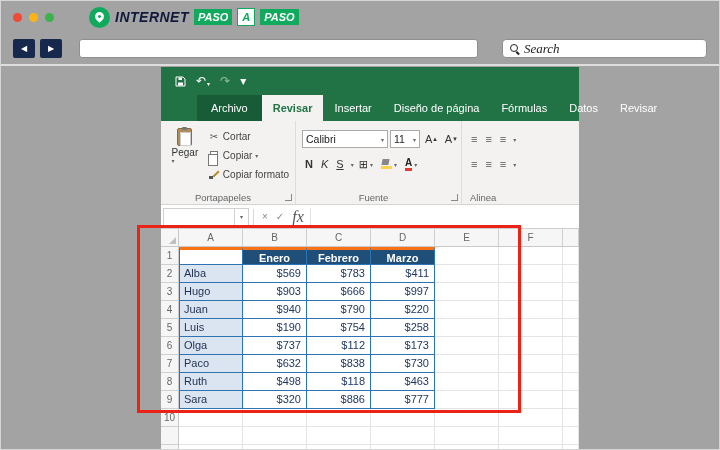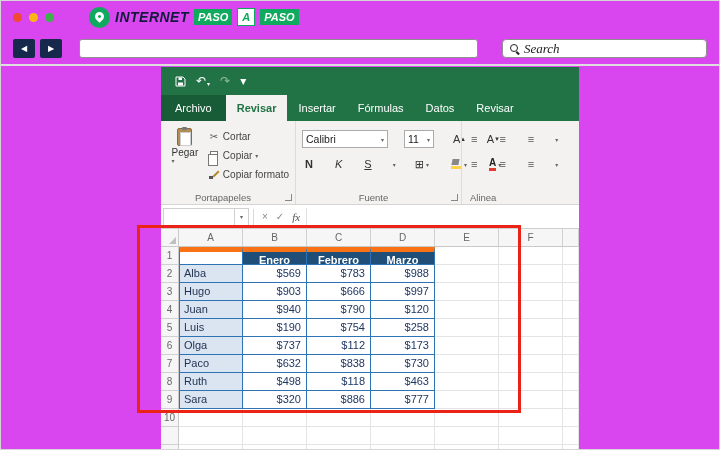--- a/index.html
+++ b/index.html
@@ -1,18 +1,18 @@
 <!DOCTYPE html>
 <html><head>
 <meta charset="utf-8">
 <style>
   * { margin:0; padding:0; box-sizing:border-box; }
   body { background:#fff; font-family:"Liberation Sans", sans-serif; }
 
-  .frame { position:relative; width:720px; height:450px; background:#d946ef;
+  .frame { position:relative; width:720px; height:450px; background:#a3a3a3;
            border:1px solid #d6d6d6; overflow:hidden; }
 
   
   .topbar { position:absolute; left:0; top:0; width:100%; height:32px;
             display:flex; align-items:center; padding-left:12px; }
   .dot { width:9px; height:9px; border-radius:50%; margin-right:7px; }
   .logo { display:flex; align-items:center; margin-left:28px; gap:5px; }
   .logo-circle { width:21px; height:21px; border-radius:50%; background:#0faa5d;
                  position:relative; }
   .pin { position:absolute; left:6px; top:5px; width:9px; height:9px; background:#fff;
@@ -48,21 +48,21 @@
   
   .excel { position:absolute; left:160px; top:66px; width:418px; height:384px;
            background:#fff; display:flex; flex-direction:column; font-size:11px; }
   .qat { height:28px; background:#217346; display:flex; align-items:center;
          padding-left:14px; gap:10px; flex:none; }
   .qbtn { color:#fff; font-size:12px; line-height:1; display:flex; align-items:flex-end;
           cursor:pointer; }
   .qcaret { font-size:6px; margin-left:1px; }
   .dim { opacity:.5; }
 
-  .tabsrow { height:26px; background:#217346; display:flex; flex:none; }
+  .tabsrow { height:26px; background:#217346; display:flex; flex:none;padding-left:36px; }
   .rtab { color:#fff; font-size:11px; padding:0 11px; display:flex; align-items:center;
           cursor:pointer; white-space:nowrap; }
   .rtab.file { background:#185c37; padding:0 14px; }
   .rtab.active { background:#f3f2f1; color:#217346; font-weight:bold; }
 
   .ribbon { height:84px; background:#f3f2f1; border-bottom:1px solid #d5d5d5;
             display:flex; flex:none; overflow:hidden; }
   .rgroup { position:relative; height:100%; padding:5px 6px 14px; display:flex; gap:5px; }
   .rgroup + .rgroup { border-left:1px solid #dcdcdc; }
   .glabel { position:absolute; bottom:1px; left:0; right:10px; text-align:center;
@@ -91,21 +91,21 @@
              background:#fff; margin:0 2px 0 2px; flex:none; }
   .copy-ic::after { content:""; position:absolute; left:-3px; top:2px; width:8px;
                     height:10px; border:1px solid #777; background:#fff; }
   .brush-ic { width:12px; height:11px; position:relative; flex:none; }
   .brush-ic::before { content:""; position:absolute; left:4px; top:4px; width:8px; height:2px;
                       background:#b58b2a; transform:rotate(-45deg); }
   .brush-ic::after { content:""; position:absolute; left:1px; top:7px; width:4px; height:3px;
                      background:#555; }
 
   .font-rows { display:flex; flex-direction:column; gap:3px; padding-top:2px; }
-  .frow { display:flex; align-items:center; gap:16px; height:22px; }
+  .frow { display:flex; align-items:center; gap:2px; height:22px; }
   .combo { background:#fff; border:1px solid #ababab; height:18px; display:flex;
            align-items:center; justify-content:space-between; font-size:10.5px;
            color:#222; padding:0 3px; cursor:pointer; }
   .combo.font-name { width:86px; }
   .combo.font-size { width:30px; }
   .caret { font-size:6px; color:#666; margin-left:2px; }
   .tool { display:flex; align-items:center; padding:0 3px; height:17px; font-size:11px;
           color:#333; cursor:pointer; }
   .tool.bold { font-weight:bold; }
   .tool.italic { font-style:italic; }
@@ -123,21 +123,21 @@
   .fbar { height:24px; background:#fff; border-bottom:1px solid #cfcfcf; display:flex;
           align-items:center; padding:2px 0 2px 2px; flex:none; }
   .namebox { width:72px; height:18px; border:1px solid #d0d0d0; background:#fff;
              font-size:10.5px; padding:0 3px; line-height:17px; }
   .nbcaret { width:14px; height:18px; border:1px solid #d0d0d0; border-left:none;
              font-size:6px; color:#666; display:flex; align-items:center;
              justify-content:center; cursor:pointer; }
   .fsep { width:1px; height:16px; background:#d8d8d8; margin:0 4px; }
   .fbtn { font-size:10px; color:#888; padding:0 4px; cursor:pointer; }
   .fbtn.fx { font-style:italic; font-family:"Liberation Serif", serif; color:#555;
-             font-size:11px; }
+             font-size:16px; }
   .ffield { flex:1; height:18px; border-left:1px solid #e0e0e0; margin-left:2px; }
 
   
   .sheet { flex:1; overflow:hidden; background:#fff; }
   .srow { display:flex; height:18px; flex:none; }
   .corner { width:18px; background:#f6f6f6; border-right:1px solid #c9c9c9;
             border-bottom:1px solid #c9c9c9; position:relative; flex:none; }
   .corner::after { content:""; position:absolute; right:2px; bottom:2px;
                    border-left:7px solid transparent; border-bottom:7px solid #c0c0c0; }
   .colhdr { width:64px; background:#f6f6f6; border-right:1px solid #d0d0d0;
@@ -145,21 +145,21 @@
             text-align:center; line-height:17px; flex:none; }
   .rowhdr { width:18px; background:#f6f6f6; border-right:1px solid #c9c9c9;
             border-bottom:1px solid #d0d0d0; color:#676767; font-size:10px;
             text-align:center; line-height:17px; flex:none; }
   .cell { width:64px; height:18px; background:#fff; border-right:1px solid #e4e4e4;
           border-bottom:1px solid #e4e4e4; font-size:11px; line-height:16px;
           overflow:hidden; flex:none; }
   .fill { flex:1 1 auto; width:auto; }
   .tb { border-right-color:#2e74b5; border-bottom-color:#2e74b5; }
   .tb-l { border-left:1px solid #2e74b5; }
-  .tb-t { border-top:5px solid #f97316; }
+  .tb-t { border-top:3px solid #f97316; }
   .mhdr { background:#1f4e79; color:#fff; font-weight:bold; text-align:center; }
   .namecell { background:#dbe5f1; color:#1f3050; padding-left:4px; }
   .valcell { color:#203864; text-align:right; padding-right:5px; }
 
   .redbox { position:absolute; left:136px; top:224px; width:384px; height:188px;
             border:3px solid #ea2316; pointer-events:none; z-index:5; }
 </style>
 </head>
 <body>
 
@@ -206,20 +206,21 @@
         <span class="qcaret">▾</span>
       </span>
       <span class="qbtn dim">↷</span>
       <span class="qbtn">▾</span>
     </div>
 
     <div class="tabsrow">
         <div class="rtab file">Archivo</div>
         <div class="rtab active">Revisar</div>
         <div class="rtab">Insertar</div>
+        <div class="rtab">Diseño de página</div>
         <div class="rtab">Fórmulas</div>
         <div class="rtab">Datos</div>
         <div class="rtab">Revisar</div>
       </div>
 
     <div class="ribbon">
 
       <div class="rgroup" style="width:134px;">
         <div class="paste-btn">
           <span class="clipboard-icon"></span>
@@ -339,41 +340,41 @@
           <div class="cell mhdr tb tb-t">Marzo</div>
           <div class="cell"></div>
           <div class="cell"></div>
           <div class="cell fill"></div>
         </div>
         <div class="srow">
           <div class="rowhdr">2</div>
           <div class="cell namecell tb tb-l">Alba</div>
           <div class="cell valcell tb">$569</div>
           <div class="cell valcell tb">$783</div>
-          <div class="cell valcell tb">$988</div>
+          <div class="cell valcell tb">$411</div>
           <div class="cell"></div>
           <div class="cell"></div>
           <div class="cell fill"></div>
         </div>
         <div class="srow">
           <div class="rowhdr">3</div>
           <div class="cell namecell tb tb-l">Hugo</div>
           <div class="cell valcell tb">$903</div>
           <div class="cell valcell tb">$666</div>
           <div class="cell valcell tb">$997</div>
           <div class="cell"></div>
           <div class="cell"></div>
           <div class="cell fill"></div>
         </div>
         <div class="srow">
           <div class="rowhdr">4</div>
           <div class="cell namecell tb tb-l">Juan</div>
           <div class="cell valcell tb">$940</div>
           <div class="cell valcell tb">$790</div>
-          <div class="cell valcell tb">$120</div>
+          <div class="cell valcell tb">$220</div>
           <div class="cell"></div>
           <div class="cell"></div>
           <div class="cell fill"></div>
         </div>
         <div class="srow">
           <div class="rowhdr">5</div>
           <div class="cell namecell tb tb-l">Luis</div>
           <div class="cell valcell tb">$190</div>
           <div class="cell valcell tb">$754</div>
           <div class="cell valcell tb">$258</div>

